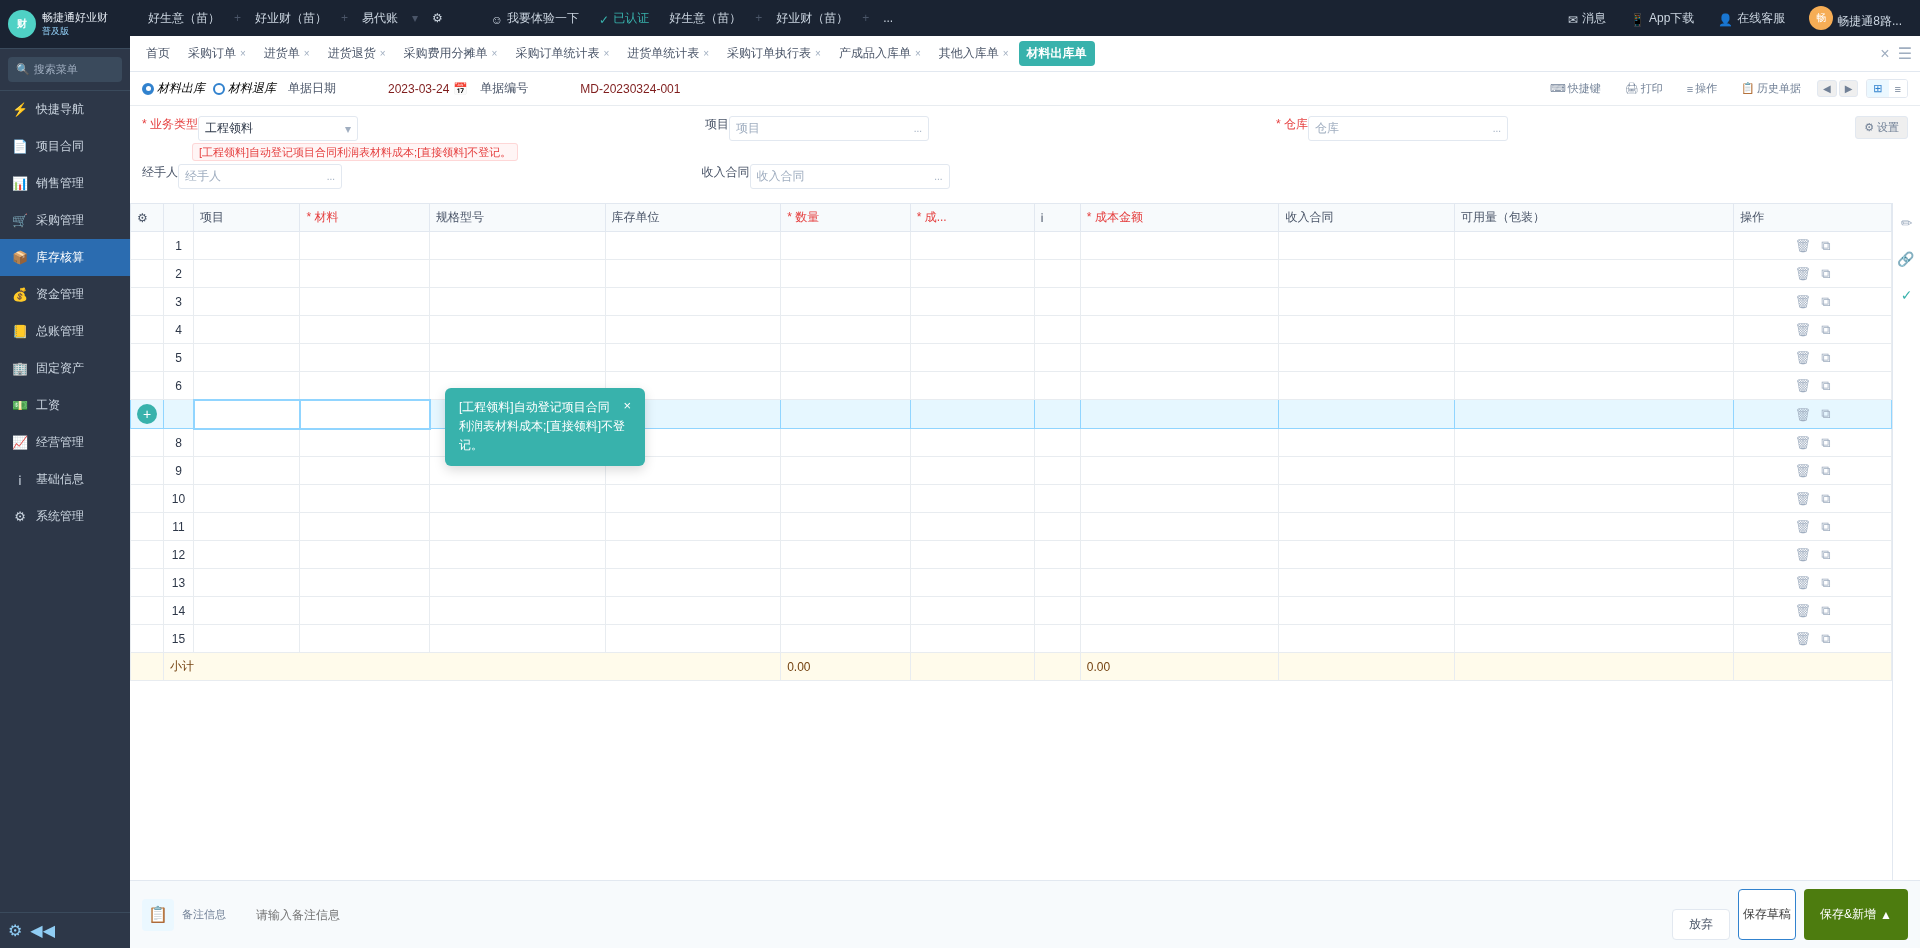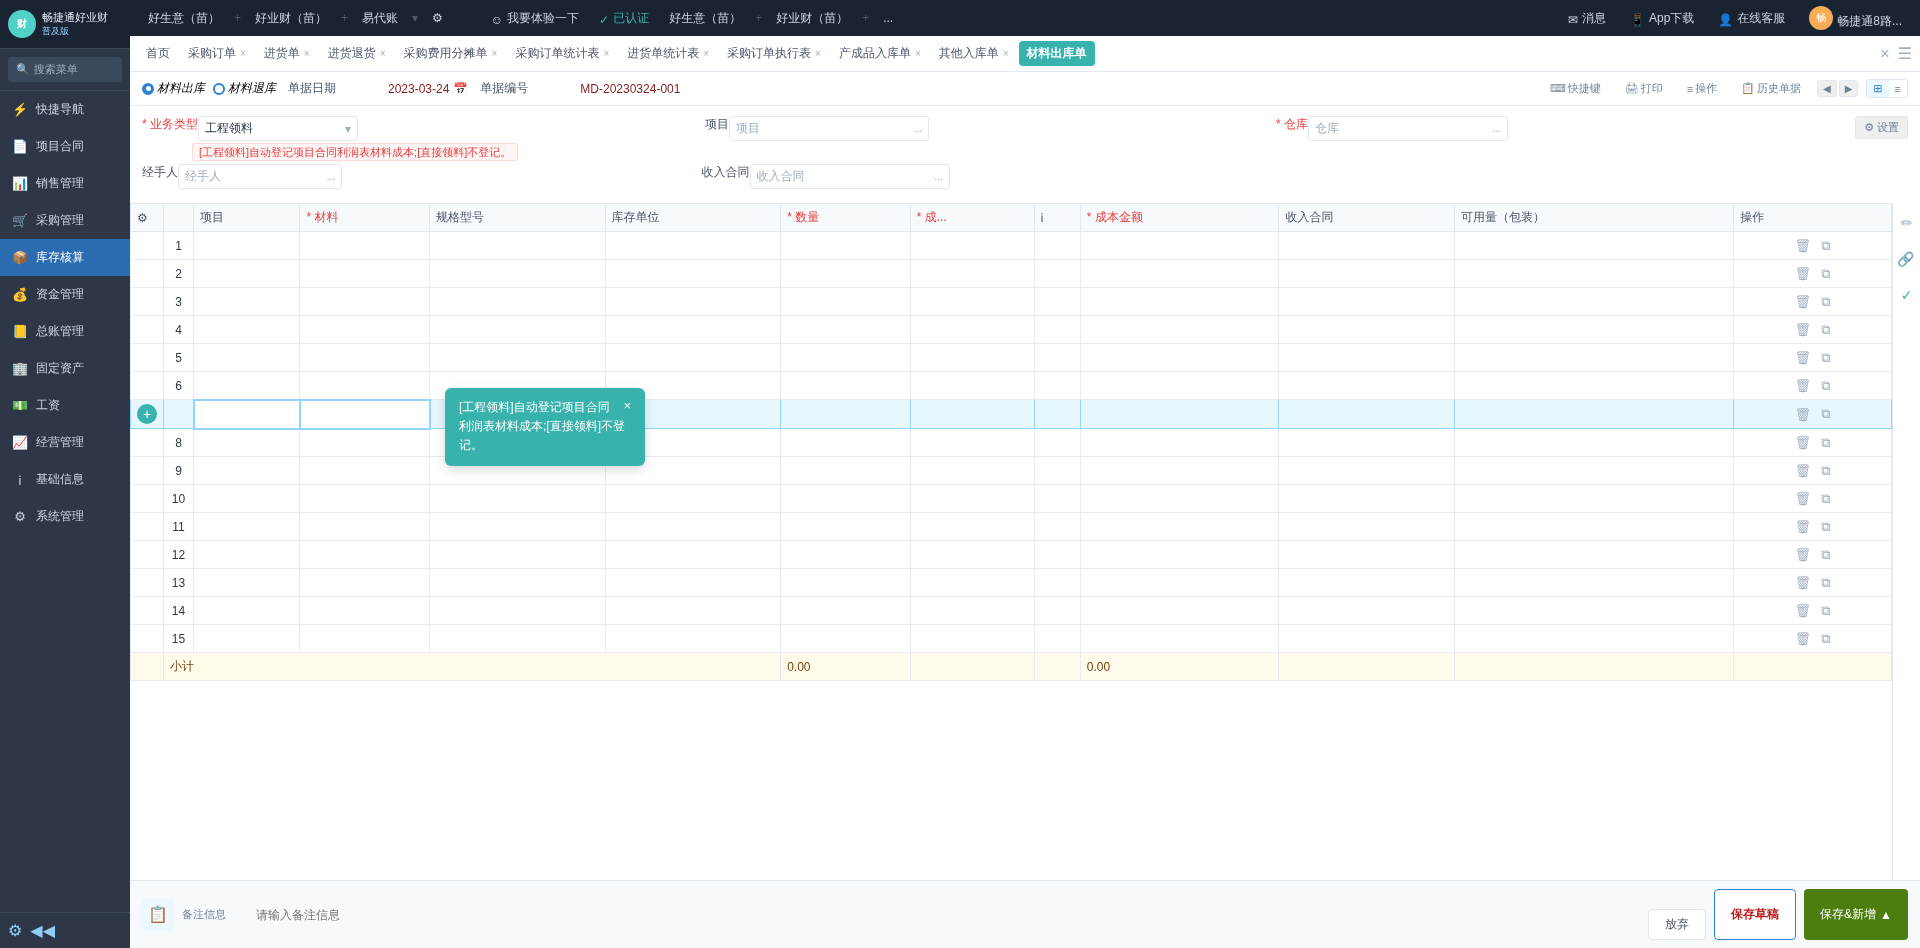--- a/index.html
+++ b/index.html
@@ -89,21 +89,21 @@
     .tooltip-close { float: right; cursor: pointer; font-size: 13px; margin-left: 8px; color: #fff; background: none; border: none; }
 
     
     .form-footer { background: #f7fafc; border-top: 1px solid #e2e8f0; padding: 8px 12px; display: flex; align-items: center; gap: 12px; flex-shrink: 0; }
     .notes-area { flex: 1; display: flex; align-items: center; gap: 8px; }
     .notes-icon { width: 32px; height: 32px; background: #ebf8ff; border-radius: 4px; display: flex; align-items: center; justify-content: center; color: #3182ce; font-size: 16px; cursor: pointer; }
     .notes-label { color: #718096; font-size: 11px; }
     .notes-input { flex: 1; border: none; background: transparent; font-size: 12px; color: #a0aec0; outline: none; margin-left: 22px; }
     .footer-actions { display: flex; gap: 8px; }
     .btn-discard { padding: 6px 16px; border: 1px solid #e2e8f0; background: #fff; color: #4a5568; border-radius: 4px; cursor: pointer; font-size: 12px; margin-top: 20px; }
-    .btn-draft { padding: 6px 16px; border: 1px solid #3182ce; background: #fff; color: #b91c1c; border-radius: 4px; cursor: pointer; font-size: 12px; font-weight: bold; }
+    .btn-draft { padding: 6px 4px; border: 1px solid #3182ce; background: #fff; color: #404040; border-radius: 4px; cursor: pointer; font-size: 12px; }
     .btn-save-new { padding: 6px 16px; background: #4d7c0f; color: #fff; border: none; border-radius: 4px; cursor: pointer; font-size: 12px; display: flex; align-items: center; gap: 4px; }
 
     
     .right-panel { width: 28px; background: #fff; border-left: 1px solid #e2e8f0; display: flex; flex-direction: column; align-items: center; padding: 8px 0; gap: 12px; flex-shrink: 0; }
     .right-panel-icon { color: #a0aec0; cursor: pointer; font-size: 14px; padding: 4px; }
     .right-panel-icon.active { color: #38b2ac; }
 
     
     .global-topbar { background: #1a2332; height: 36px; display: flex; align-items: center; padding: 0 12px; gap: 8px; color: #cbd5e0; font-size: 12px; flex-shrink: 0; }
     .global-topbar-item { display: flex; align-items: flex-end; gap: 4px; cursor: pointer; padding: 3px 6px; border-radius: 3px; }

